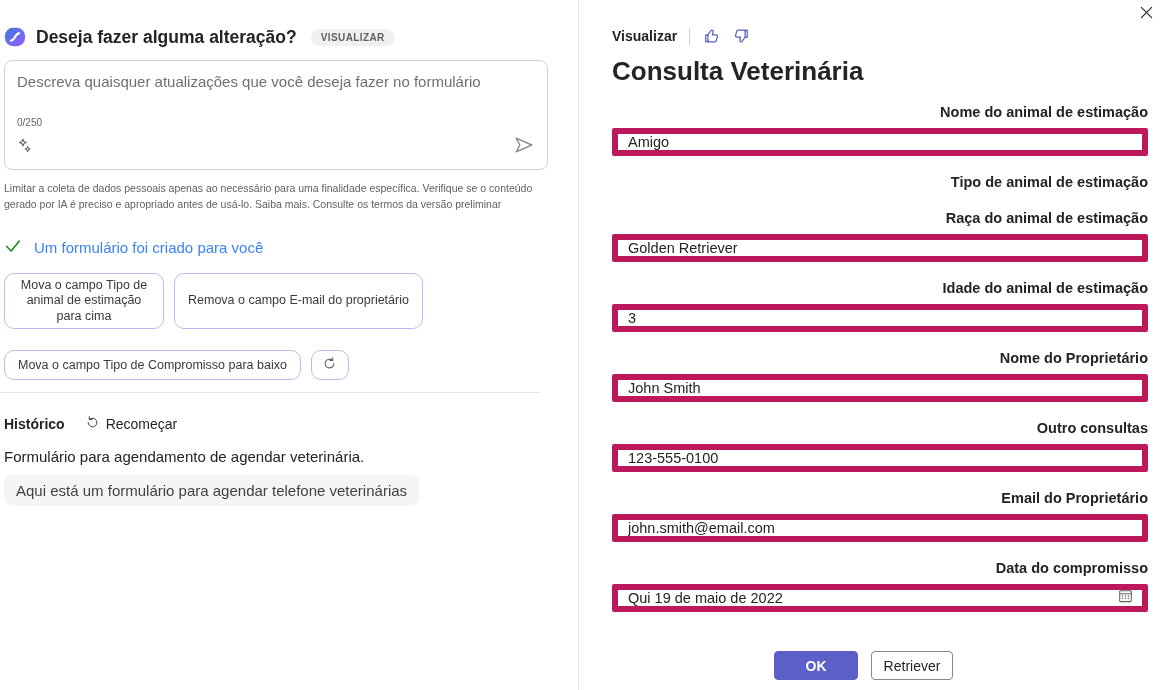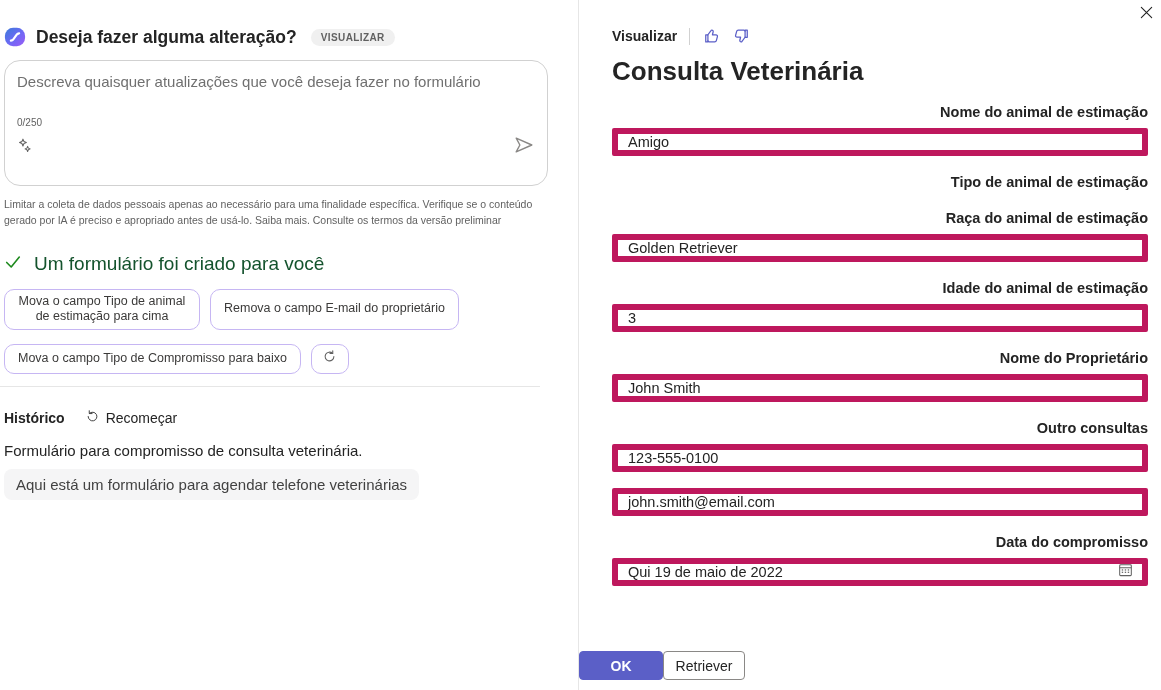--- a/index.html
+++ b/index.html
@@ -16,46 +16,46 @@
 
   .copilot-header { display:flex; align-items:center; gap:10px; }
   .copilot-logo { width:22px; height:22px; flex:0 0 auto; }
   .copilot-title { font-size:17.5px; font-weight:700; color:#242424; }
   .preview-badge {
     font-size:10px; font-weight:600; letter-spacing:.4px; color:#616161;
     background:#f0f0f0; border-radius:10px; padding:3px 10px; margin-left:4px;
   }
 
   .composer {
-    margin-top:12px; height:126px; border:1px solid #d1d1d1; border-radius:16px;
+    margin-top:12px; height:110px; border:1px solid #d1d1d1; border-radius:8px;
     padding:12px 12px 10px 12px; display:flex; flex-direction:column;
   }
   .composer textarea {
     border:none; outline:none; resize:none; width:100%; height:42px;
     font-family:"Liberation Sans", sans-serif; font-size:15px; color:#242424;
   }
   .composer textarea::placeholder { color:#707070; }
   .composer-counter { font-size:10px; color:#616161; margin-top:2px; }
   .composer-bottom { display:flex; align-items:center; justify-content:space-between; margin-top:6px; }
   .icon-btn { background:none; border:none; cursor:pointer; display:flex; align-items:center; justify-content:center; padding:0; }
 
   .disclaimer { margin-top:10px; font-size:10.5px; color:#616161; line-height:1.55; max-width:533px; }
 
   .success-row { display:flex; align-items:center; gap:12px; margin-top:24px; }
-  .success-text { font-size:19px; color:#14532d; }
+  .success-text { font-size:15px; color:#3b82f6; }
 
   .chips-row { display:flex; gap:10px; margin-top:14px; align-items:stretch; }
-  .chips-row.second { margin-top:14px; }
+  .chips-row.second { margin-top:21px; }
   .chip {
     border:1px solid #c6b6f3; background:#fff; border-radius:10px;
     font-family:"Liberation Sans", sans-serif;
     font-size:12.5px; color:#3b3a39; line-height:1.25;
     padding:4px 13px; cursor:pointer; display:flex; align-items:center; justify-content:center;
   }
-  .chip.narrow { width:196px; text-align:center; }
+  .chip.narrow { width:160px; text-align:center; }
   .chip.refresh-chip { width:38px; height:30px; padding:0; }
 
   .left-divider { height:1px; background:#e6e6e6; margin-top:12px; margin-left:-12px; width:548px; }
 
   .history-row { display:flex; align-items:center; gap:20px; margin-top:22px; }
   .history-title { font-size:14px; font-weight:700; color:#242424; }
   .restart-btn { display:flex; align-items:center; gap:6px; background:none; border:none; cursor:pointer;
     font-family:"Liberation Sans", sans-serif; font-size:14px; color:#242424; }
 
   .history-prompt { margin-top:15px; font-size:15px; color:#242424; }
@@ -85,21 +85,21 @@
     background:#fff; display:flex; align-items:center; padding:0 10px; cursor:text;
   }
   .field-value { font-size:14.5px; color:#242424; white-space:nowrap; overflow:hidden; }
   .field-trailing-icon { position:absolute; right:9px; top:50%; transform:translateY(-50%); display:none; }
   .field.type-select .field-trailing-icon.chevron { display:block; }
   .field.type-date  .field-trailing-icon.calendar { display:block; cursor:pointer; }
   .field.type-select .field-box { cursor:pointer; }
 
   .footer-bar {
     position:absolute; left:0; bottom:0; width:100%; height:45px; background:#ffffff;
-    display:flex; align-items:flex-start; justify-content:flex-start; padding:6px 13px 0 0; z-index:5;
+    display:flex; align-items:flex-start; justify-content:center; gap:13px; padding:6px 13px 0 0; z-index:5;
   }
   .btn { font-family:"Liberation Sans", sans-serif; font-size:14px; border-radius:4px; height:29px; cursor:pointer; }
   .btn-primary { background:#5b5fc7; border:1px solid #5b5fc7; color:#ffffff; font-weight:700; width:84px; }
   .btn-secondary { background:#ffffff; border:1px solid #8a8886; color:#242424; width:82px; }
 </style>
 </head>
 <body>
 
 <div class="app">
 
@@ -176,21 +176,21 @@
         <span>
           <svg width="15" height="15" viewBox="0 0 24 24">
             <path d="M5 12a7 7 0 1 0 2.05-4.95" fill="none" stroke="#424242" stroke-width="1.6" stroke-linecap="round"></path>
             <path d="M6.8 2.8 L6.8 7.3 L11.3 7.3" fill="none" stroke="#424242" stroke-width="1.6" stroke-linecap="round" stroke-linejoin="round"></path>
           </svg>
         </span>
         <span>Recomeçar</span>
       </button>
     </div>
 
-    <div class="history-prompt">Formulário para compromisso de consulta veterinária.</div>
+    <div class="history-prompt">Formulário para agendamento de agendar veterinária.</div>
     <div class="history-response">Aqui está um formulário para agendar telefone veterinárias</div>
   </div>
 
   <div class="panel-divider"></div>
 
   <div class="right-panel">
 
     <button class="close-btn">
       <svg width="15" height="15" viewBox="0 0 16 16">
         <path d="M2.5 2.5 L13.5 13.5 M13.5 2.5 L2.5 13.5" stroke="#242424" stroke-width="1.2" stroke-linecap="round"></path>
@@ -255,20 +255,21 @@
 
   <div class="field type-text">
     <div class="field-label">Outro consultas</div>
     <div class="field-box">
       <span class="field-value">123-555-0100</span>
 
     </div>
   </div>
 
   <div class="field type-text">
+    <div class="field-label">Email do Proprietário</div>
     <div class="field-box">
       <span class="field-value">john.smith@email.com</span>
 
     </div>
   </div>
 
   <div class="field type-date">
     <div class="field-label">Data do compromisso</div>
     <div class="field-box">
       <span class="field-value">Qui 19 de maio de 2022</span>

